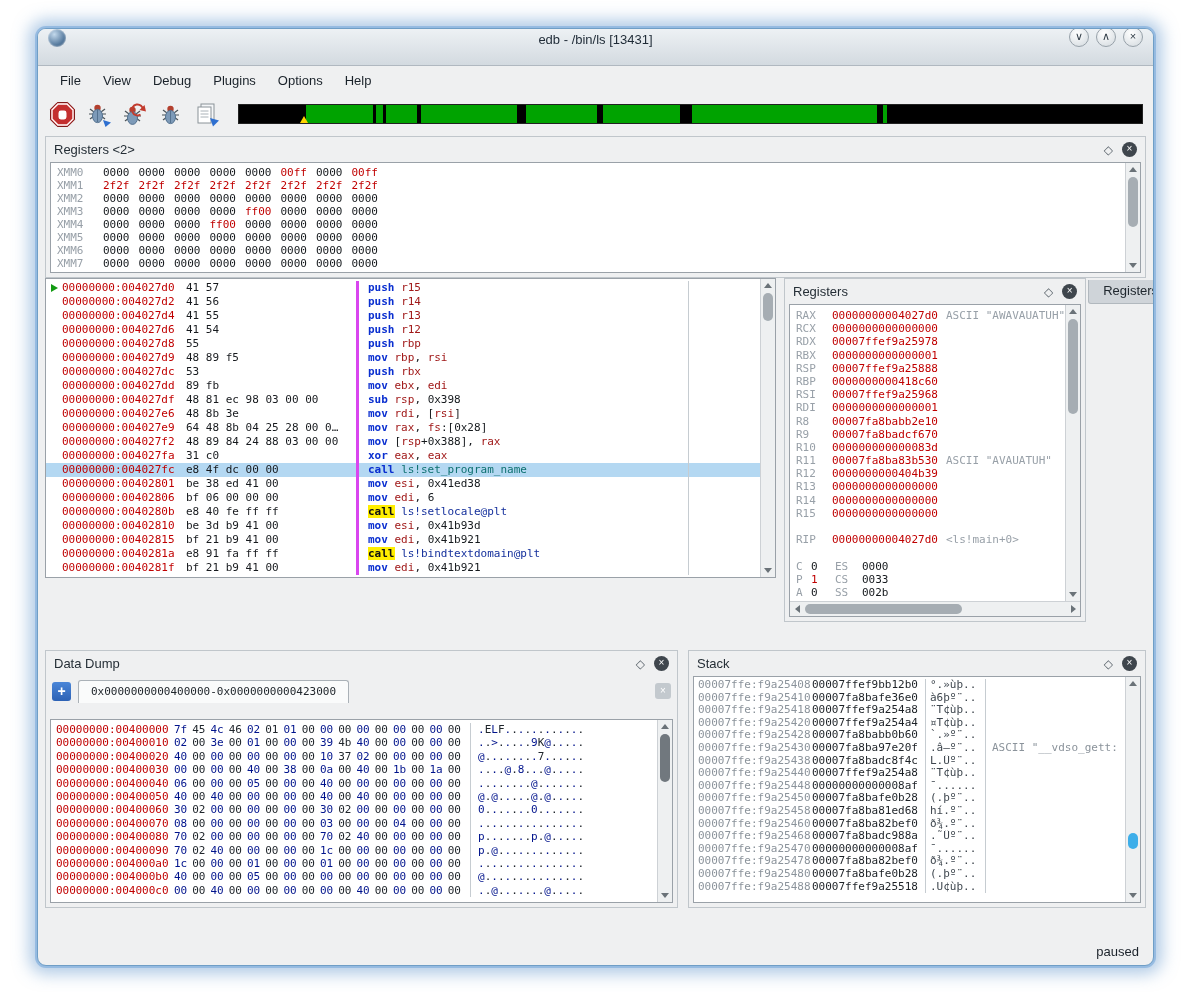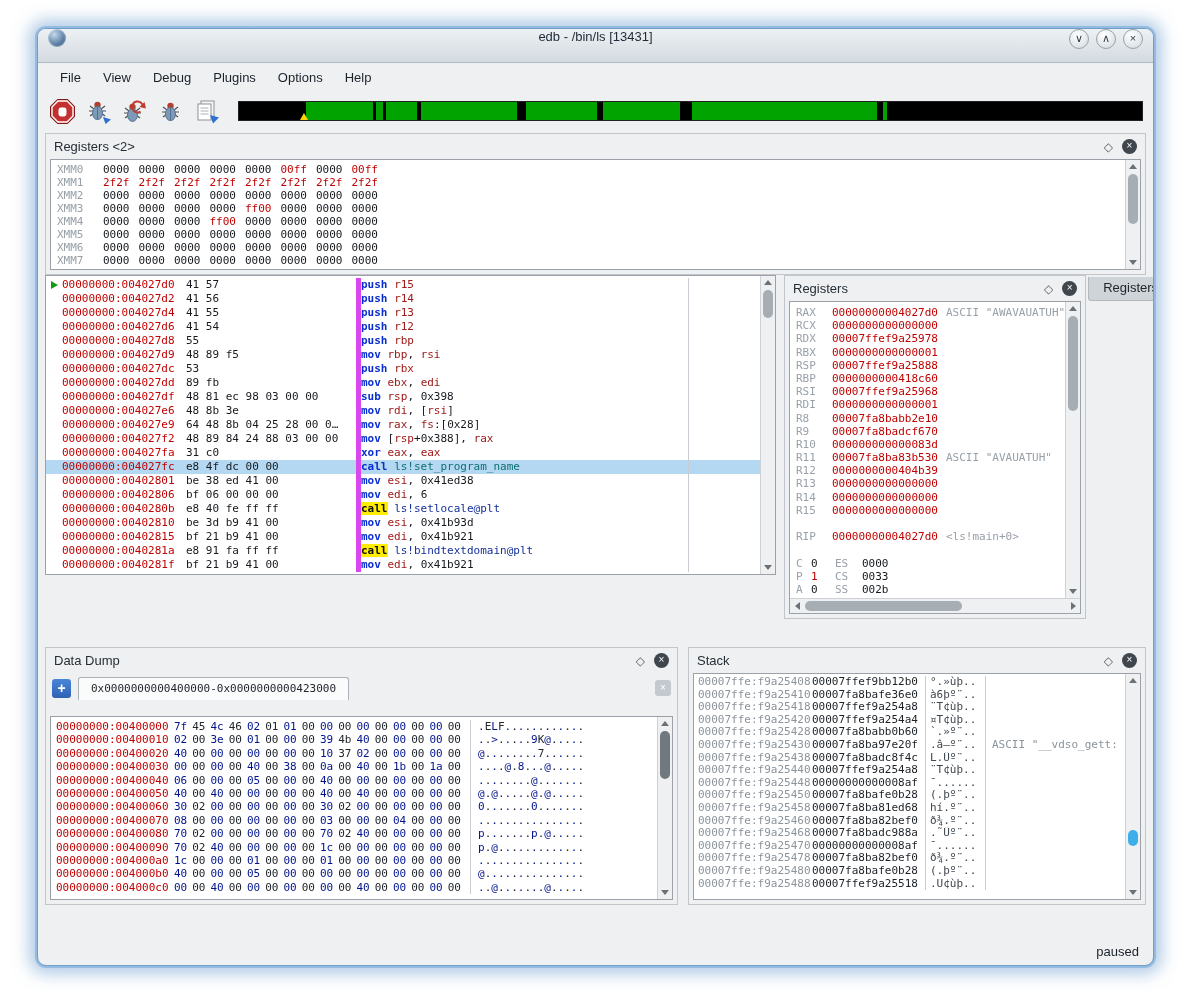--- a/index.html
+++ b/index.html
@@ -1,21 +1,21 @@
 <!DOCTYPE html>
 <html><head>
 <meta charset="utf-8">
 <style>
 *{margin:0;padding:0;box-sizing:border-box;cursor:default}
 html,body{width:1191px;height:992px;background:#ffffff;font-family:"Liberation Sans","DejaVu Sans",sans-serif;overflow:hidden;position:relative}
 .mono{font-family:"DejaVu Sans Mono","Liberation Mono",monospace;white-space:pre}
 
 
 .window{position:absolute;left:37px;top:28px;width:1117px;height:938px;border-radius:9px;background:#eff0f1;border:1px solid #6f9ec6;box-shadow:0 0 0 2px rgba(135,178,221,.75),0 0 16px 8px rgba(100,152,206,.5);display:flex;flex-direction:column;overflow:hidden}
-.titlebar{height:34px;flex:none;background:linear-gradient(#edf1f4,#d3dae0);border-bottom:1px solid #b0b8c0;display:flex;align-items:flex-start;padding:0 10px;position:relative}
+.titlebar{height:34px;flex:none;background:linear-gradient(#edf1f4,#d3dae0);border-bottom:1px solid #b0b8c0;display:flex;align-items:flex-end;padding:18px 10px;position:relative}
 .app-icon{width:18px;height:18px;border-radius:50%;background:radial-gradient(circle at 35% 30%,#c3d9ec,#55799d 62%,#2f4f6f);box-shadow:inset 0 0 2px #fff;flex:none}
 .title{position:absolute;left:120px;right:120px;text-align:center;font-size:13px;color:#1e2a36}
 .win-btns{margin-left:auto;display:flex;gap:7px;z-index:1}
 .win-btn{width:20px;height:20px;border-radius:50%;background:radial-gradient(circle at 40% 30%,#ffffff,#d2d9de);border:1px solid #97a1a9;font-size:11px;line-height:17px;text-align:center;color:#2f3b45}
 
 
 .menubar{height:28px;flex:none;display:flex;align-items:center;padding:0 12px;gap:2px;font-size:13px;color:#1a222a}
 .menu-item{padding:3px 10px;border-radius:3px}
 .toolbar{height:40px;flex:none;display:flex;align-items:center;padding:0 10px;gap:7px}
 .tool-btn{width:29px;height:29px;display:flex;align-items:center;justify-content:center;flex:none}
@@ -60,21 +60,21 @@
 .main-row{height:372px;flex:none;display:flex;gap:8px;margin-bottom:0}
 .left-col{width:731px;flex:none;display:flex;flex-direction:column}
 .disasm-panel{height:300px;flex:none;border:1px solid #9aa1a8;background:#fff;display:flex;overflow:hidden}
 .disasm-rows{flex:1;padding-top:2px;font-size:11px;line-height:14px;overflow:hidden}
 .da-row{display:flex;height:14px}
 .da-row.sel{background:#b4d8f2}
 .da-arrow{width:16px;flex:none;display:flex;align-items:center;justify-content:center}
 .arrow-tri{width:0;height:0;border-top:4px solid transparent;border-bottom:4px solid transparent;border-left:7px solid #129a12;display:inline-block}
 .da-addr{width:124px;flex:none;color:#c00000}
 .da-bytes{width:170px;flex:none;color:#16191d}
-.da-instr{flex:1;border-left:5px solid #d946ef;align-self:stretch}
+.da-instr{flex:1;border-left:3px solid #d946ef;padding-left:9px;align-self:stretch}
 .da-comment{width:72px;flex:none;border-left:1px solid #c6ccd1;align-self:stretch}
 .i-mn{color:#0a2fd0;font-weight:bold}
 .i-mn-hl{background:#ffee00;color:#101010;font-weight:bold}
 .i-reg{color:#a01818}
 .i-num{color:#14181c}
 .i-sym{color:#0d7070}
 .i-sym2{color:#15309c}
 .i-pl{color:#14181c}
 .result-box{height:46px;margin-top:6px;border:1px solid #9aa1a8;background:#fff;font-size:12px;padding:4px 7px;color:#14181c}
 

